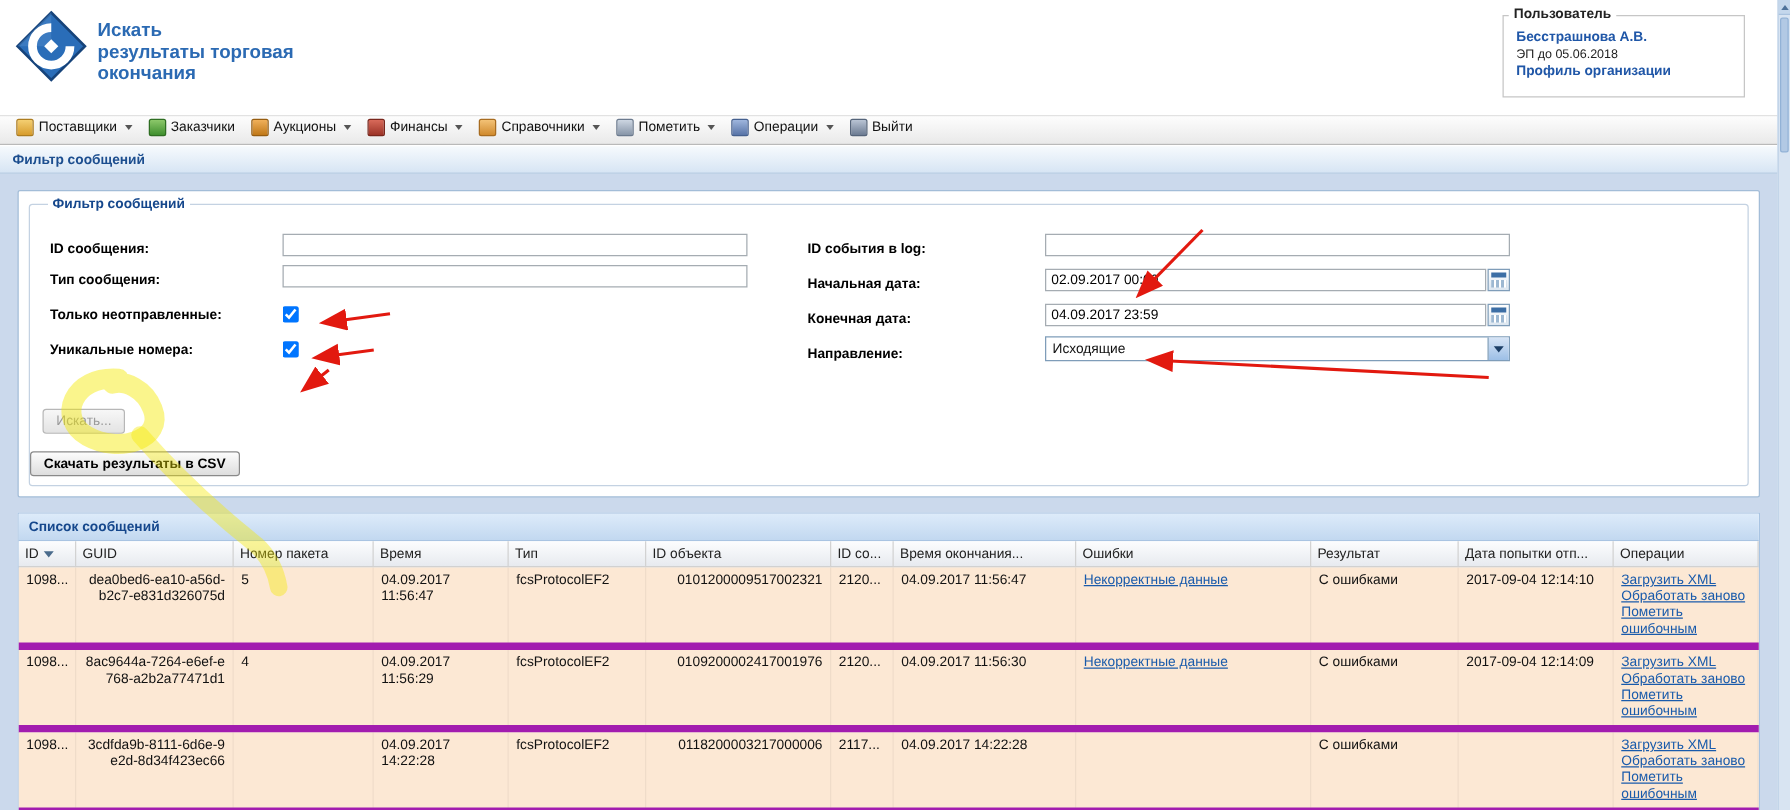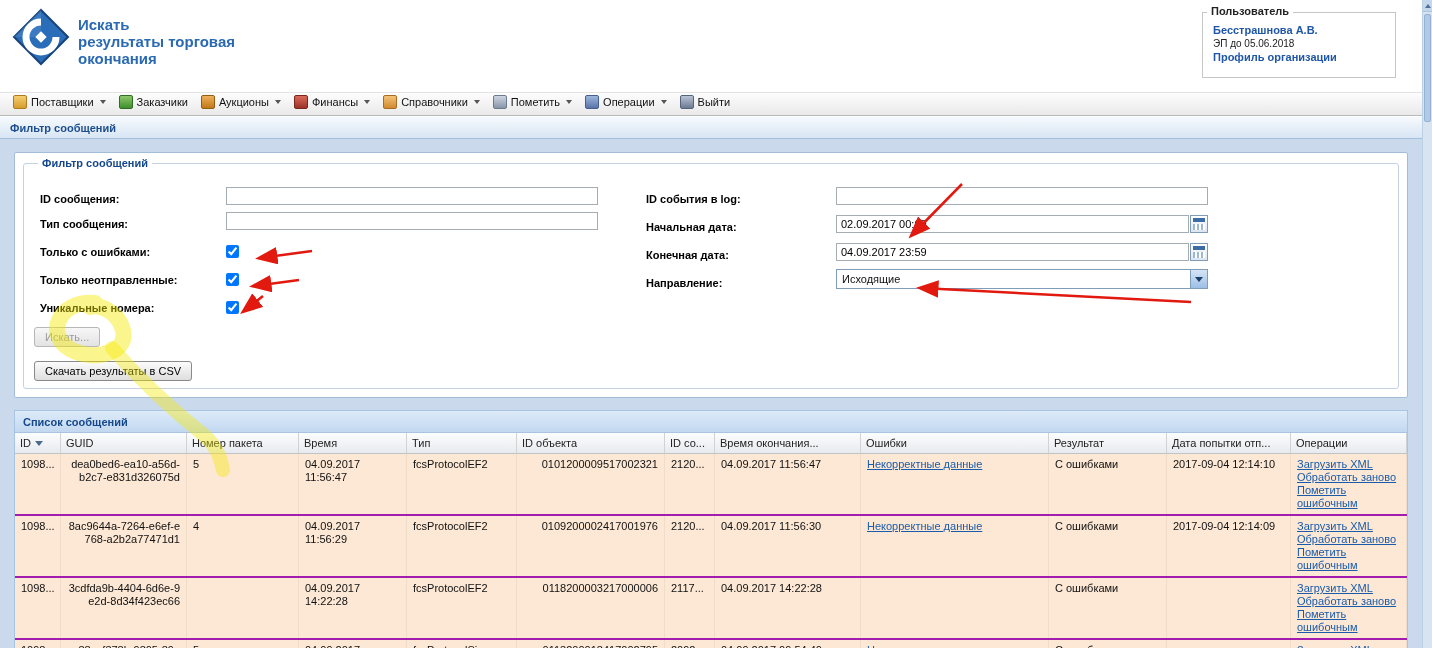--- a/index.html
+++ b/index.html
@@ -49,29 +49,29 @@
   .cal-btn::after { content:""; position:absolute; left:2px; right:2px; top:8px; bottom:2px;
     background:repeating-linear-gradient(90deg,#9db8d2 0 2px,#fff 2px 4px); }
   .combo { width:372px; height:20px; border:1px solid #7f9db9; background:#fff; display:flex; align-items:center; cursor:pointer; }
   .combo-value { flex:1; padding:0 5px; }
   .combo-btn { width:17px; height:18px; background:linear-gradient(#d6e4f6,#9dbfe6); border-left:1px solid #7f9db9; display:flex; align-items:center; justify-content:center; }
   .combo-btn i { width:0; height:0; border-left:4px solid transparent; border-right:4px solid transparent; border-top:5px solid #1c3e66; }
   .chk { width:13px; height:13px; margin:0; }
   .btn { display:inline-block; border:1px solid #8a8a8a; border-radius:3px; background:linear-gradient(#fcfcfc,#dedede);
     font-family:"Liberation Sans",sans-serif; font-size:11px; padding:3px 10px; cursor:pointer; }
   #btn-search { position:absolute; left:10px; top:158px; color:#9b9b9b; border-color:#b7b7b7; background:linear-gradient(#f7f7f7,#e3e3e3); }
-  #btn-csv { position:absolute; left:10px; top:192px; color:#000; }
+  #btn-csv { position:absolute; left:0; top:192px; color:#000;font-weight:bold; }
   
   #grid-panel { position:absolute; left:14px; top:410px; width:1394px; height:300px; background:#fff; border:1px solid #a9c4e2; }
   #grid-title { height:22px; line-height:22px; padding:0 8px; font-weight:bold; color:#15478c;
     background:linear-gradient(#ddebfa,#c2d8f0); border-bottom:1px solid #a9c4e2; }
   #grid-head { display:flex; height:21px; background:linear-gradient(#fcfdfe,#e7eaef); border-bottom:1px solid #c3c3c3; }
   .hcell { padding:3px 5px; border-right:1px solid #d2d2d2; color:#222; white-space:nowrap; overflow:hidden; cursor:pointer; display:flex; align-items:center; gap:4px; }
   .sort-caret { width:0; height:0; border-left:4px solid transparent; border-right:4px solid transparent; border-top:5px solid #4a6b8c; }
-  .grow { display:flex; background:#fce8d4; border-bottom:2px solid #a21caf; min-height:59px; }
+  .grow { display:flex; background:#fce8d4; border-bottom:6px solid #a21caf; min-height:59px; }
   .tcell { padding:4px 6px; border-right:1px solid rgba(0,0,0,0.05); overflow:hidden; line-height:13px; }
   .brk { word-break:break-all;text-align:right; }
   .c-id{width:46px}.c-guid{width:126px}.c-pkt{width:112px}.c-time{width:108px}.c-type{width:110px}
   .c-obj{width:148px}.c-ids{width:50px}.c-end{width:146px}.c-err{width:188px}.c-res{width:118px}
   .c-try{width:124px}.c-ops{flex:1}
   .lnk { color:#1a5bab; text-decoration:underline; cursor:pointer; display:inline-block; }
   .ops-cell .lnk { display:inline; }
   
   #vscroll { position:absolute; right:0; top:0; width:10px; height:648px; background:#d8e4f2; border-left:1px solid #bcd0e6; }
   #vscroll .sb-up { position:absolute; top:0; left:0; width:9px; height:12px; background:#c4d7ec; border-bottom:1px solid #a9c2de; }
@@ -155,24 +155,20 @@
     <legend>Фильтр сообщений</legend>
 
     <div class="fcol-left">
       <div class="frow">
         <span class="frow-label">ID сообщения:</span>
         <input class="txt" type="text" value="" style="">
       </div>
       <div class="frow">
         <span class="frow-label">Тип сообщения:</span>
         <input class="txt" type="text" value="" style="">
-      </div>
-      <div class="frow" style="height:27px">
-        <span class="frow-label">Только с ошибками:</span>
-        <input class="chk" type="checkbox" checked="true" style="">
       </div>
       <div class="frow" style="height:27px">
         <span class="frow-label">Только неотправленные:</span>
         <input class="chk" type="checkbox" checked="true" style="">
       </div>
       <div class="frow" style="height:27px">
         <span class="frow-label">Уникальные номера:</span>
         <input class="chk" type="checkbox" checked="true" style="">
       </div>
     </div>
@@ -262,21 +258,21 @@
     <div class="tcell c-try">2017-09-04 12:14:09</div>
     <div class="tcell c-ops ops-cell">
       <a class="lnk">Загрузить XML</a><br>
       <a class="lnk">Обработать заново</a><br>
       <a class="lnk">Пометить ошибочным</a>
     </div>
   </div>
 
   <div class="grow">
     <div class="tcell c-id">1098...</div>
-    <div class="tcell c-guid brk">3cdfda9b-4404-6d6e-9e2d-8d34f423ec66</div>
+    <div class="tcell c-guid brk">3cdfda9b-8111-6d6e-9e2d-8d34f423ec66</div>
     <div class="tcell c-pkt"></div>
     <div class="tcell c-time">04.09.2017 14:22:28</div>
     <div class="tcell c-type">fcsProtocolEF2</div>
     <div class="tcell c-obj brk">0118200003217000006</div>
     <div class="tcell c-ids">2117...</div>
     <div class="tcell c-end">04.09.2017 14:22:28</div>
     <div class="tcell c-err"></div>
     <div class="tcell c-res">С ошибками</div>
     <div class="tcell c-try"></div>
     <div class="tcell c-ops ops-cell">

